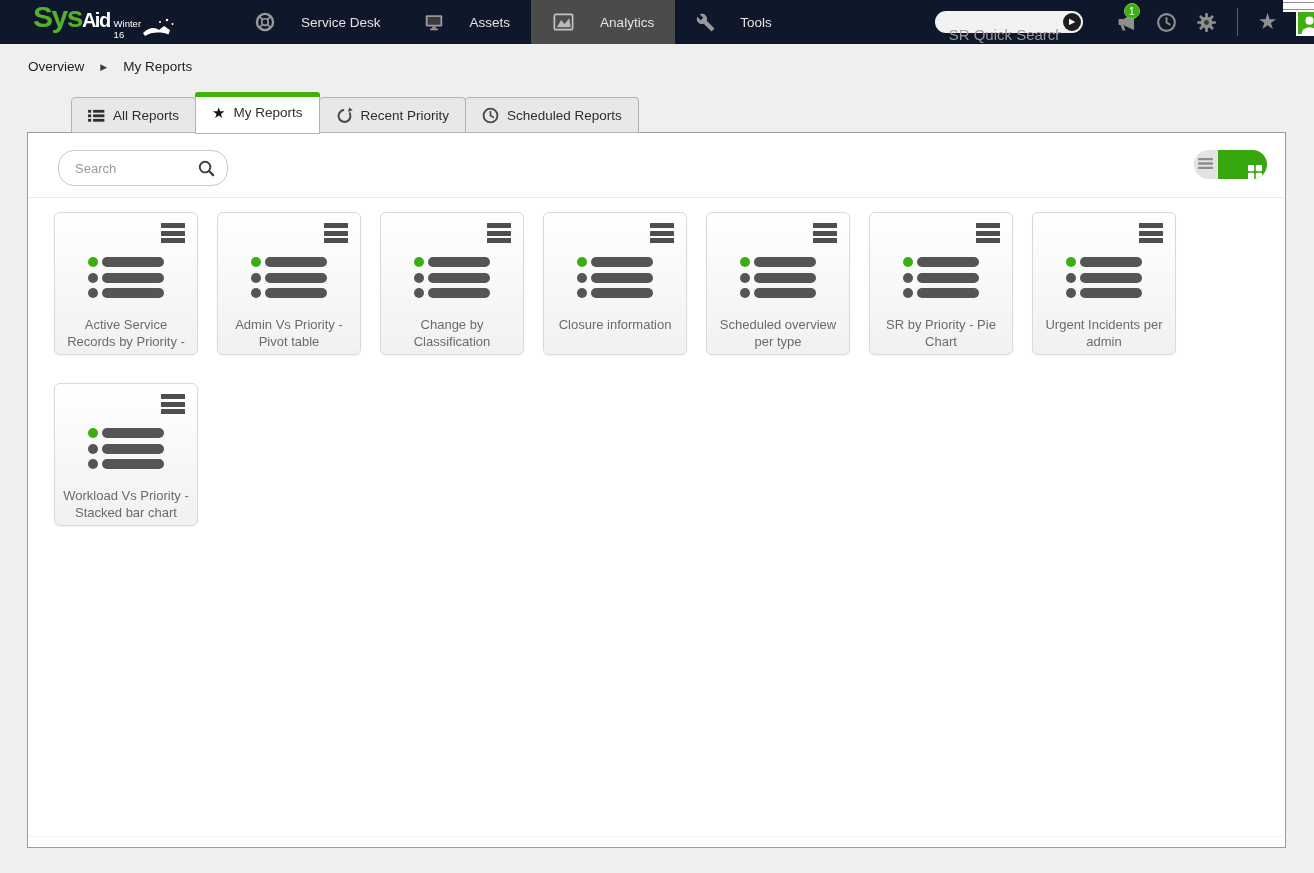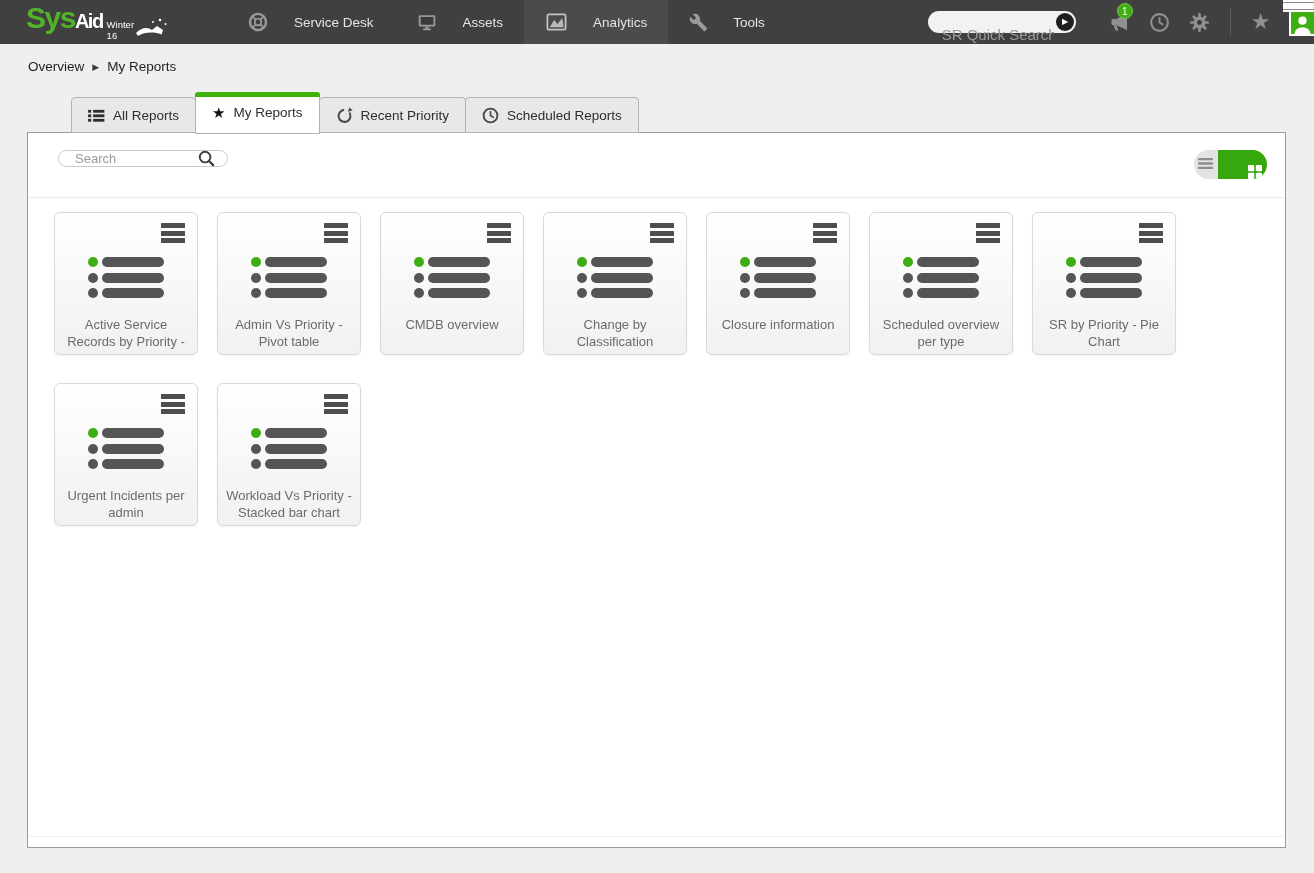--- a/index.html
+++ b/index.html
@@ -7,26 +7,26 @@
   body {
     width:1314px; height:873px; overflow:hidden;
     background:#efefef;
     font-family:"Liberation Sans", sans-serif;
   }
   .screen { position:relative; width:1314px; height:873px; }
 
   
   .topbar {
     position:absolute; top:0; left:0; width:100%; height:44px;
-    background:#404040; display:flex; align-items:center; color:#ddd;
+    background:#0f172a; display:flex; align-items:center; color:#ddd;padding-left:7px;
   }
   .logo { margin-left:26px; display:flex; align-items:baseline; cursor:pointer; }
   .logo-sys { color:#52b32b; font-size:30px; font-weight:bold; letter-spacing:-1.5px; }
   .logo-aid { color:#ffffff; font-size:20px; font-weight:bold; letter-spacing:-1.5px; }
-  .logo-edition { display:flex; align-items:flex-end; margin-left:4px; }
+  .logo-edition { display:flex; align-items:center; margin-left:4px; }
   .logo-edition .ed-text { color:#fff; font-size:9.5px; margin-bottom:3px; }
   .topnav { display:flex; margin-left:58px; height:44px; }
   .nav-item { display:flex; align-items:center; gap:25px; padding:0 21px; height:44px;
     font-size:13.5px; color:#e4e4e4; cursor:pointer; white-space:nowrap; }
   .nav-item.active { background:#4b4b4b;text-align:right; }
   .nav-icon { display:flex; align-items:center; }
 
   .quick-search { margin-left:142px; width:148px; height:22px; background:#f2f2f2;
     border-radius:12px; display:flex; align-items:center; padding:0 2px 0 12px; }
   .quick-search input { border:none; outline:none; background:transparent; flex:1; min-width:0;
@@ -46,41 +46,41 @@
   .star-glyph { font-size:22px; color:#8f8f8f; line-height:1; }
   .user { display:flex; align-items:center; gap:8px; margin-left:8px; cursor:pointer; }
   .avatar { width:27px; height:27px; background:#3fae11; border:2px solid #fff;
     display:flex; align-items:flex-end; justify-content:center; overflow:hidden; }
   .user-name { font-size:13px; color:#ececec; white-space:nowrap; }
   .corner-tab { position:absolute; top:0; right:0; width:31px; height:12px;
     background:repeating-linear-gradient(180deg,#fbfbfb 0 2.3px,#8d8d8d 2.3px 3.2px); cursor:pointer; }
 
   
   .breadcrumb { position:absolute; top:59px; left:28px; display:flex; align-items:center;
-    gap:8px; font-size:13.5px; color:#1f1f1f; }
+    gap:16px; font-size:13.5px; color:#1f1f1f; }
   .crumb { cursor:pointer; }
   .crumb-sep { font-size:9px; color:#3a3a3a; }
 
   
   .tabs { position:absolute; top:92px; left:27px; display:flex; align-items:flex-end; z-index:3;margin-left:44px; }
   .tab { display:flex; align-items:center; gap:8px; background:#e8e8e8;
     border:1px solid #b3b3b3; border-radius:4px 4px 0 0; height:36px; padding:0 16px;
     font-size:13.5px; color:#2e2e2e; cursor:pointer; margin-right:-1px; white-space:nowrap; }
   .tab.active { background:#fff; height:42px; border-top:none; position:relative; z-index:4;
     margin-bottom:-1px; padding-bottom:1px; }
   .tab.active::before { content:""; position:absolute; top:0; left:-1px; right:-1px; height:5px;
     background:#3eb30a; border-radius:3px 3px 0 0; }
   .tab-icon { display:flex; align-items:center; }
   .tab-star { font-size:15px; color:#141414; line-height:1; }
 
   
   .panel { position:absolute; top:132px; left:27px; width:1259px; height:716px;
     background:#fff; border:1px solid #9c9c9c; z-index:2; }
   .toolbar { position:relative; height:65px; border-bottom:1px solid #ececec; }
-  .search-box { position:absolute; left:30px; top:17px; width:170px; height:17px;
+  .search-box { position:absolute; left:30px; top:17px; width:170px; height:36px;
     border:1px solid #c9c9c9; border-radius:16px; background:#fff; display:flex; align-items:center; }
   .search-box input { border:none; outline:none; background:transparent; flex:1; min-width:0;
     margin-left:14px; font-size:13px; color:#333; font-family:"Liberation Sans",sans-serif; }
   .search-box input::placeholder { color:#9a9a9a; }
   .mag { margin-right:11px; display:flex; cursor:pointer; }
 
   .view-toggle { position:absolute; right:18px; top:17px; width:73px; height:29px;
     border-radius:15px; overflow:hidden; display:flex; }
   .vt { flex:1; border:none; display:flex; align-items:center; justify-content:center;
     cursor:pointer; padding:0; }
@@ -356,42 +356,20 @@
             </div>
       <div class="art-row">
               <span class="art-dot"></span>
               <span class="art-bar"></span>
             </div>
     </div>
     <div class="card-title">Admin Vs Priority -
 Pivot table</div>
   </div>
 
-  <div class="card">
-    <div class="card-menu">
-            <i></i>
-            <i></i>
-            <i></i>
-          </div>
-    <div class="card-art">
-      <div class="art-row">
-              <span class="art-dot"></span>
-              <span class="art-bar"></span>
-            </div>
-      <div class="art-row">
-              <span class="art-dot"></span>
-              <span class="art-bar"></span>
-            </div>
-      <div class="art-row">
-              <span class="art-dot"></span>
-              <span class="art-bar"></span>
-            </div>
-    </div>
-    <div class="card-title">CMDB overview</div>
-  </div>
 
   <div class="card">
     <div class="card-menu">
             <i></i>
             <i></i>
             <i></i>
           </div>
     <div class="card-art">
       <div class="art-row">
               <span class="art-dot"></span>

